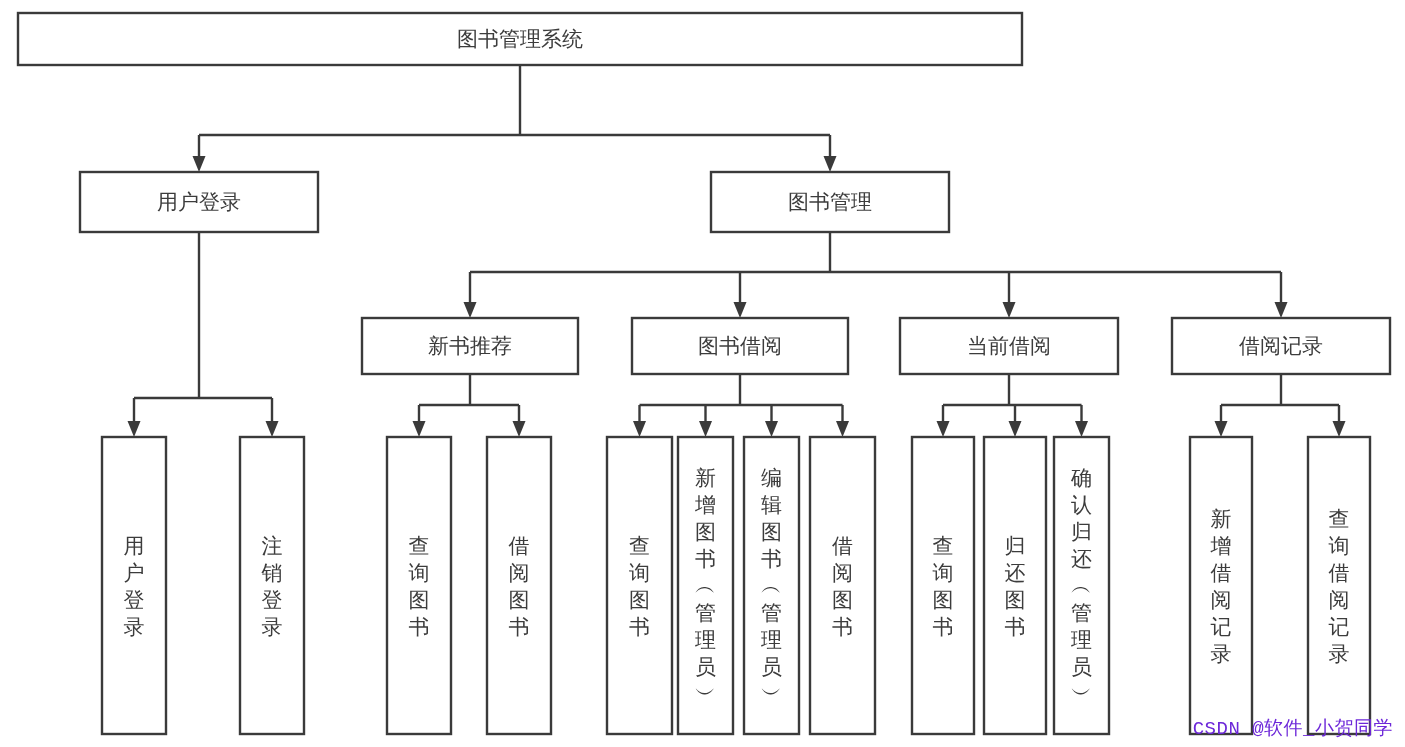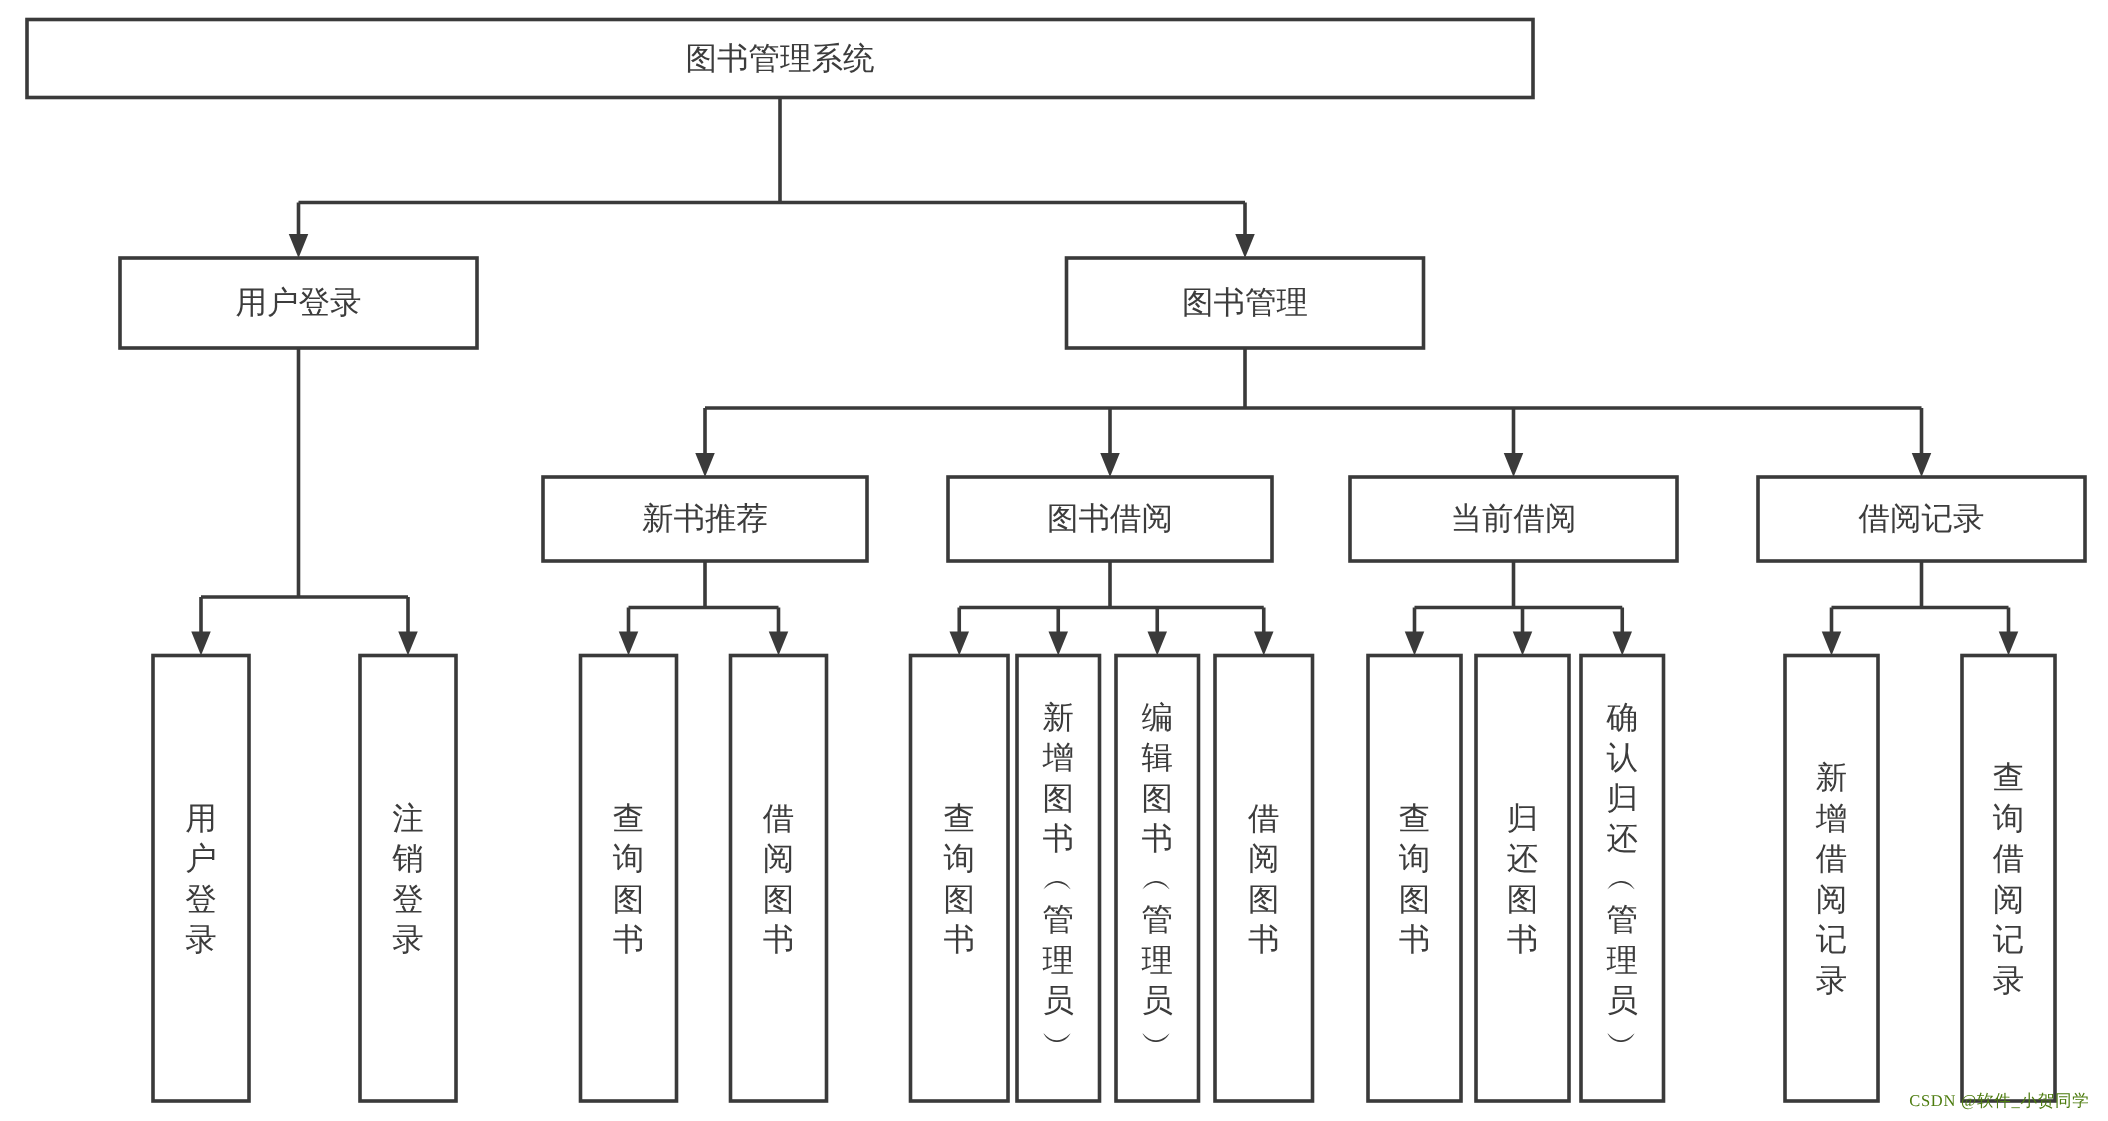--- a/index.html
+++ b/index.html
@@ -46,23 +46,23 @@
   .vlabel {
     fill: #3c3c3c;
     font-size: 21px;
     font-family: "DejaVu Sans", "Liberation Sans", sans-serif;
     text-anchor: middle;
   }
   .watermark {
     position: absolute;
     right: 12px;
     bottom: 6px;
-    font-size: 11px;
-    color: #4d7c0f;
-    font-family: Liberation Serif, serif;
+    font-size: 19px;
+    color: #6d28d9;
+    font-family: Liberation Mono, monospace;
     letter-spacing: 0.5px;
     white-space: nowrap;
     pointer-events: none;
   }
 </style>
 </head>
 <body>
 
 <svg id="diagram" viewBox="0 0 1405 747" xmlns="http://www.w3.org/2000/svg">
     <g>

